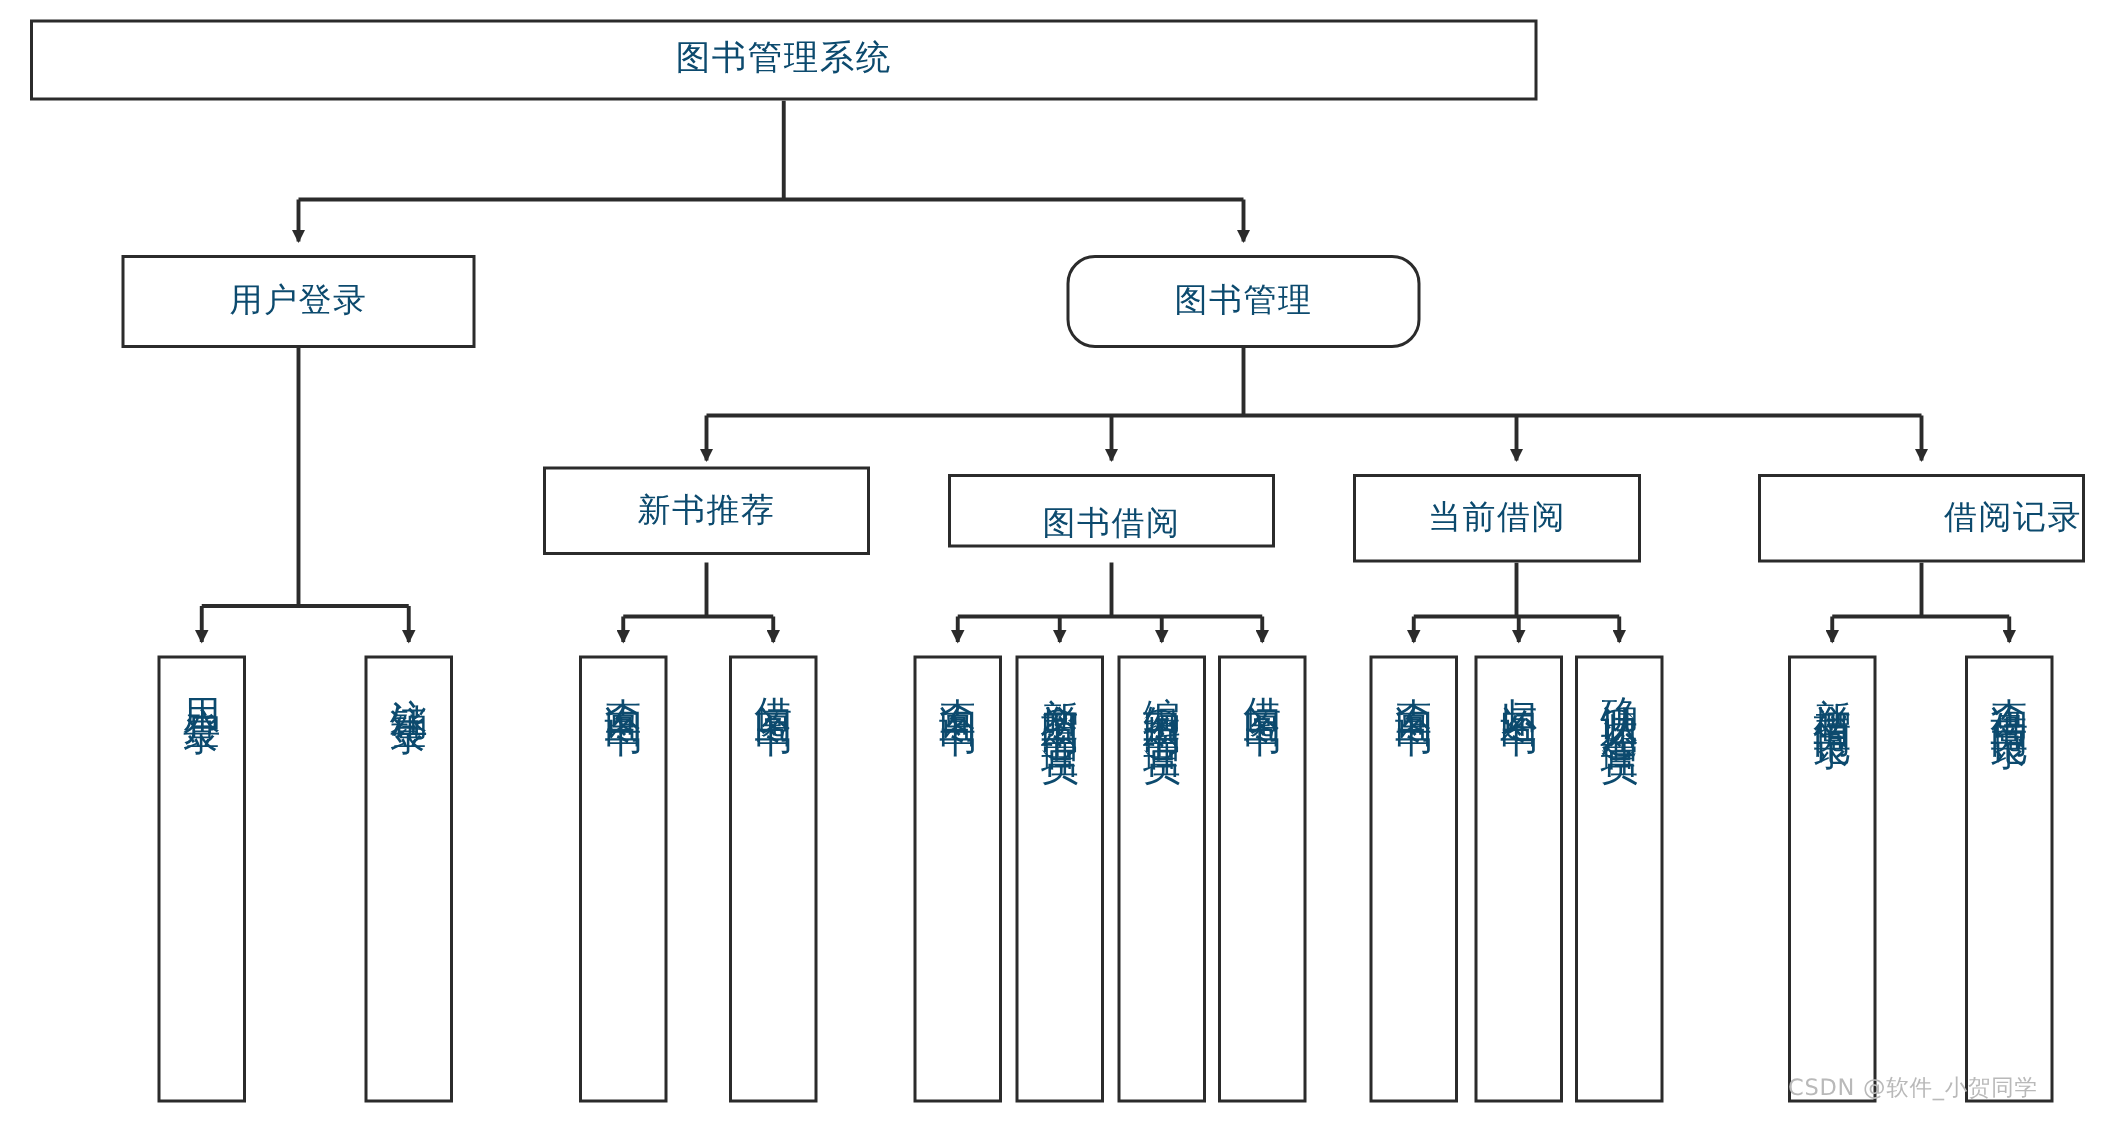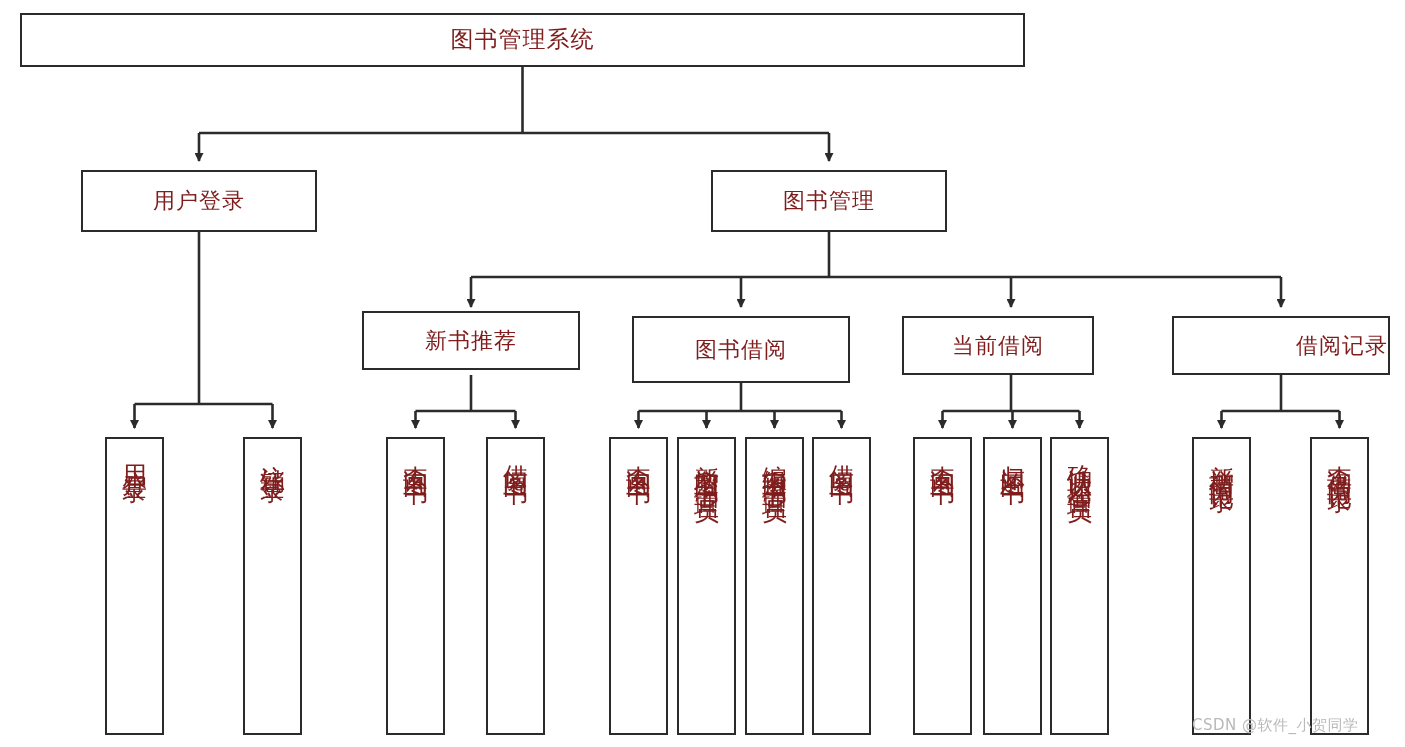--- a/index.html
+++ b/index.html
@@ -15,21 +15,21 @@
   .layer-svg{position:absolute;left:0;top:0;width:1405px;height:747px;pointer-events:none;}
 
   .node{
     position:absolute;
     box-sizing:border-box;
     background:#ffffff;
     border:2px solid #2b2b2b;
     display:flex;
     align-items:center;
     justify-content:center;
-    color:#7f1d1d;
+    color:#0c4a6e;
   }
   .node .lbl{
     display:block;
     text-align:center;
     line-height:1.18;
     white-space:pre;
   }
   .node.horiz .lbl{
     font-size:22px;
     letter-spacing:1px;
@@ -104,27 +104,27 @@
       </g>
   </svg>
 
   <div id="nodes">
       <div class="node horiz root" style="left: 20px; top: 13px; width: 1005px; height: 54px; border-color: rgb(43, 43, 43); background: rgb(255, 255, 255);">
         <span class="lbl">图书管理系统</span>
       </div>
       <div class="node horiz" style="left: 81px; top: 170px; width: 236px; height: 62px; border-color: rgb(43, 43, 43); background: rgb(255, 255, 255);">
         <span class="lbl">用户登录</span>
       </div>
-      <div class="node horiz" style="left: 711px; top: 170px; width: 236px; height: 62px; border-color: rgb(43, 43, 43); background: rgb(255, 255, 255);">
+      <div class="node horiz" style="left: 711px; top: 170px; width: 236px; height: 62px; border-color: rgb(43, 43, 43); background: rgb(255, 255, 255); border-radius: 19px;">
         <span class="lbl">图书管理</span>
       </div>
       <div class="node horiz" style="left: 362px; top: 311px; width: 218px; height: 59px; border-color: rgb(43, 43, 43); background: rgb(255, 255, 255);">
         <span class="lbl">新书推荐</span>
       </div>
-      <div class="node horiz" style="left: 632px; top: 316px; width: 218px; height: 67px; border-color: rgb(43, 43, 43); background: rgb(255, 255, 255);">
+      <div class="node horiz" style="left: 632px; top: 316px; width: 218px; height: 49px; border-color: rgb(43, 43, 43); background: rgb(255, 255, 255); align-items: flex-end;">
         <span class="lbl">图书借阅</span>
       </div>
       <div class="node horiz" style="left: 902px; top: 316px; width: 192px; height: 59px; border-color: rgb(43, 43, 43); background: rgb(255, 255, 255);">
         <span class="lbl">当前借阅</span>
       </div>
       <div class="node horiz" style="left: 1172px; top: 316px; width: 218px; height: 59px; border-color: rgb(43, 43, 43); background: rgb(255, 255, 255); justify-content: flex-end;">
         <span class="lbl">借阅记录</span>
       </div>
       <div class="node vert" style="left: 105px; top: 437px; width: 59px; height: 298px; border-color: rgb(43, 43, 43); background: rgb(255, 255, 255);">
         <span class="lbl">用户登录</span>

